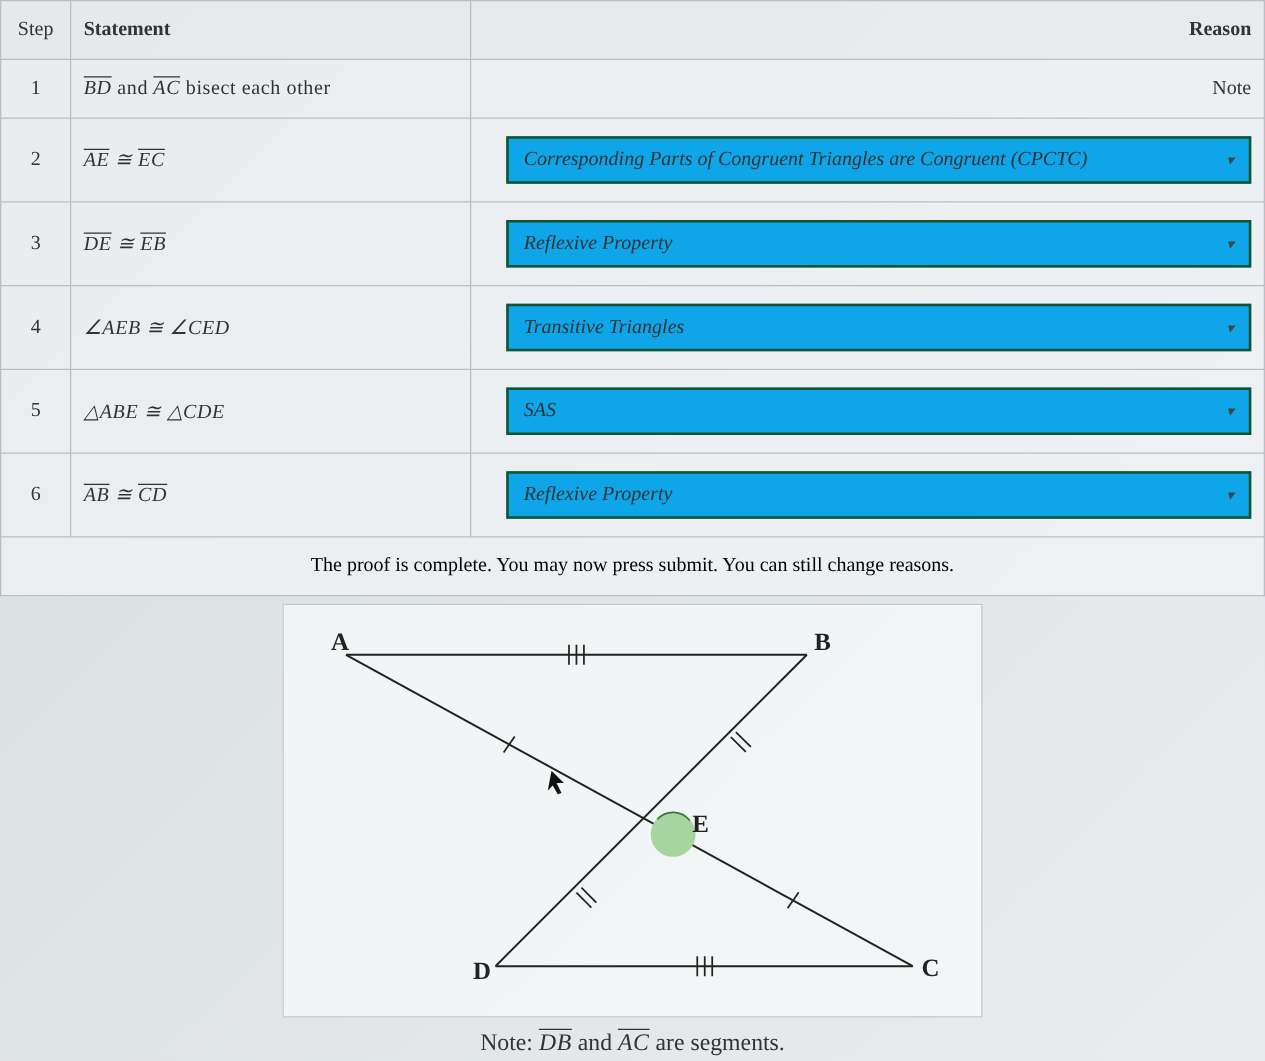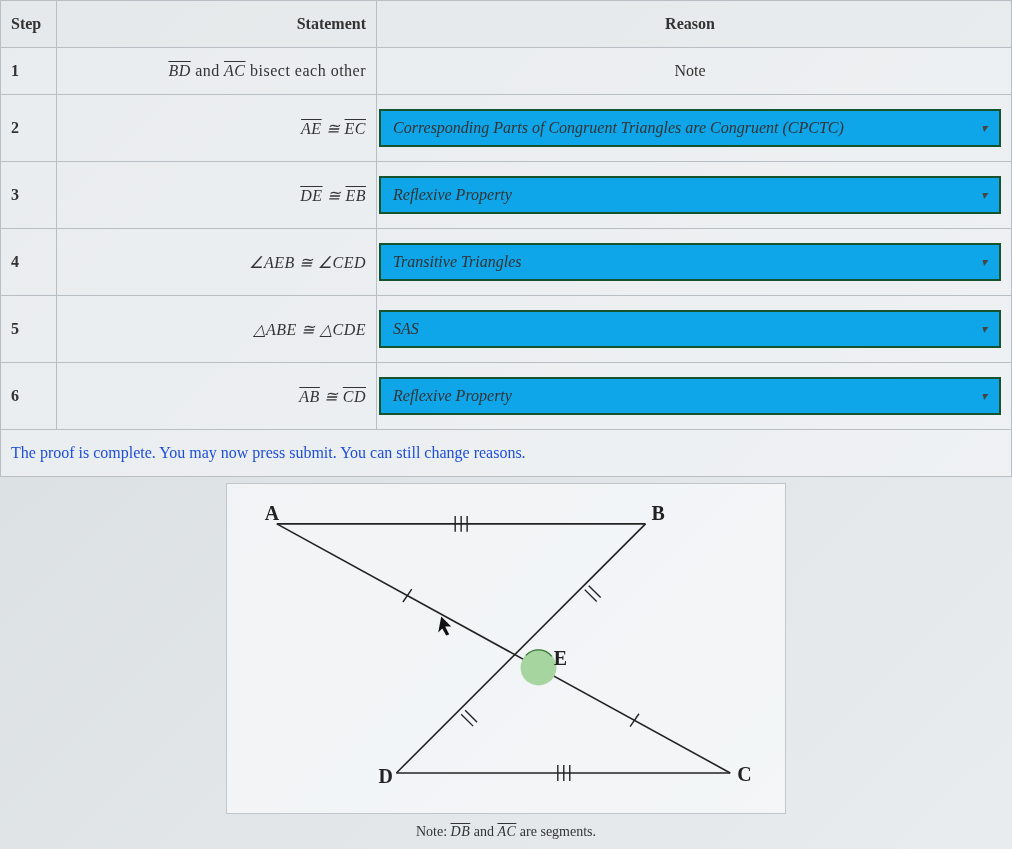--- a/index.html
+++ b/index.html
@@ -20,30 +20,30 @@
     vertical-align: middle;
     background: rgba(245,247,248,0.6);
   }
   .proof-table th {
     font-weight: bold;
     text-align: left;
     background: rgba(235,238,240,0.7);
   }
   .proof-table th.step-col, .proof-table td.step-col {
     width: 56px;
-    text-align: left;
-    font-weight: bold;
+    text-align: center;
+    font-weight: normal;
   }
   .proof-table th.stmt-col, .proof-table td.stmt-col {
     width: 320px;
+    text-align: left;
+  }
+  .proof-table th.reason-col, .proof-table td.reason-col {
     text-align: right;
-  }
-  .proof-table th.reason-col, .proof-table td.reason-col {
-    text-align: center;
-    padding-left: 2px;
+    padding-left: 28px;
   }
   .reason-select {
     display: flex;
     justify-content: space-between;
     align-items: center;
     width: 100%;
     border: 2px solid #14532d;
     background: #0ea5e9;
     padding: 8px 12px;
     font-family: inherit;
@@ -56,37 +56,37 @@
     font-size: 12px;
     color: #444;
   }
   .math {
     font-style: italic;
     font-family: Liberation Serif, serif;
     letter-spacing: 0.5px;
   }
   .overline { text-decoration: overline; }
   .complete-note {
-    text-align: left;
+    text-align: center;
     padding: 12px;
     font-size: 16px;
-    color: #1d4ed8;
+    color: #000000;
     border-top: 1px solid #c6cdd3;
     background: rgba(245,247,248,0.6);
   }
   .diagram-wrap {
     width: 560px;
     margin: 6px auto 10px auto;
     border: 1px solid #bfc7cd;
     background: rgba(250,251,252,0.7);
   }
   .diagram-wrap svg { display: block; width: 100%; height: auto; }
   .footnote {
     text-align: center;
-    font-size: 14px;
+    font-size: 19px;
     color: #333;
     margin-top: 8px;
   }
 </style>
 </head>
 <body>
 
 <table class="proof-table">
   <thead>
     <tr>

